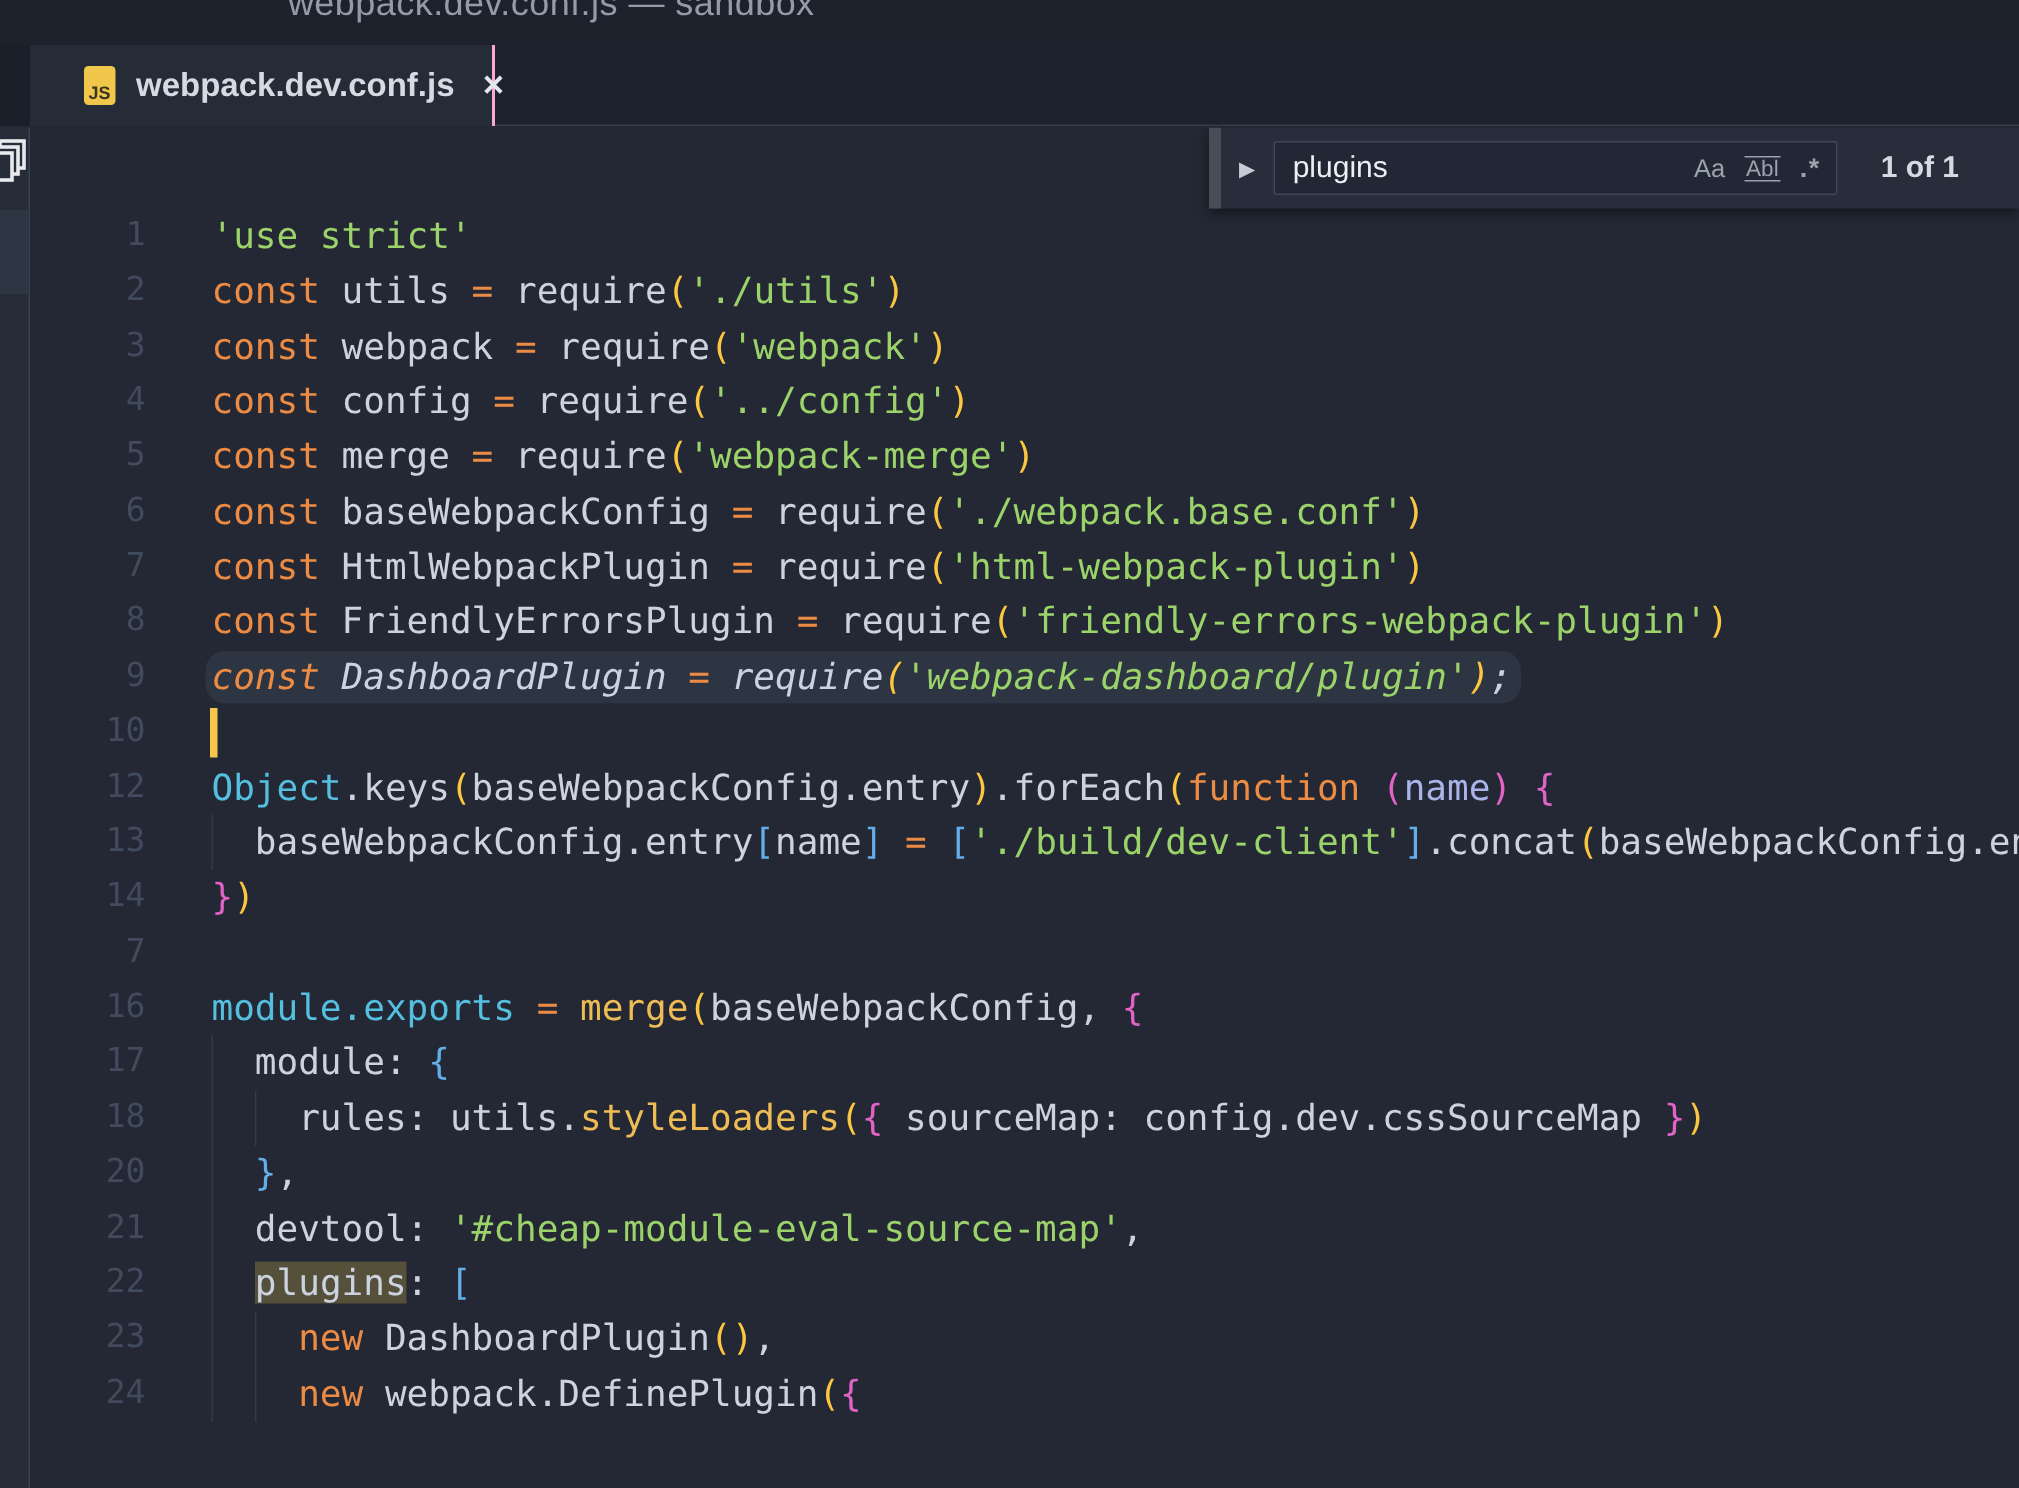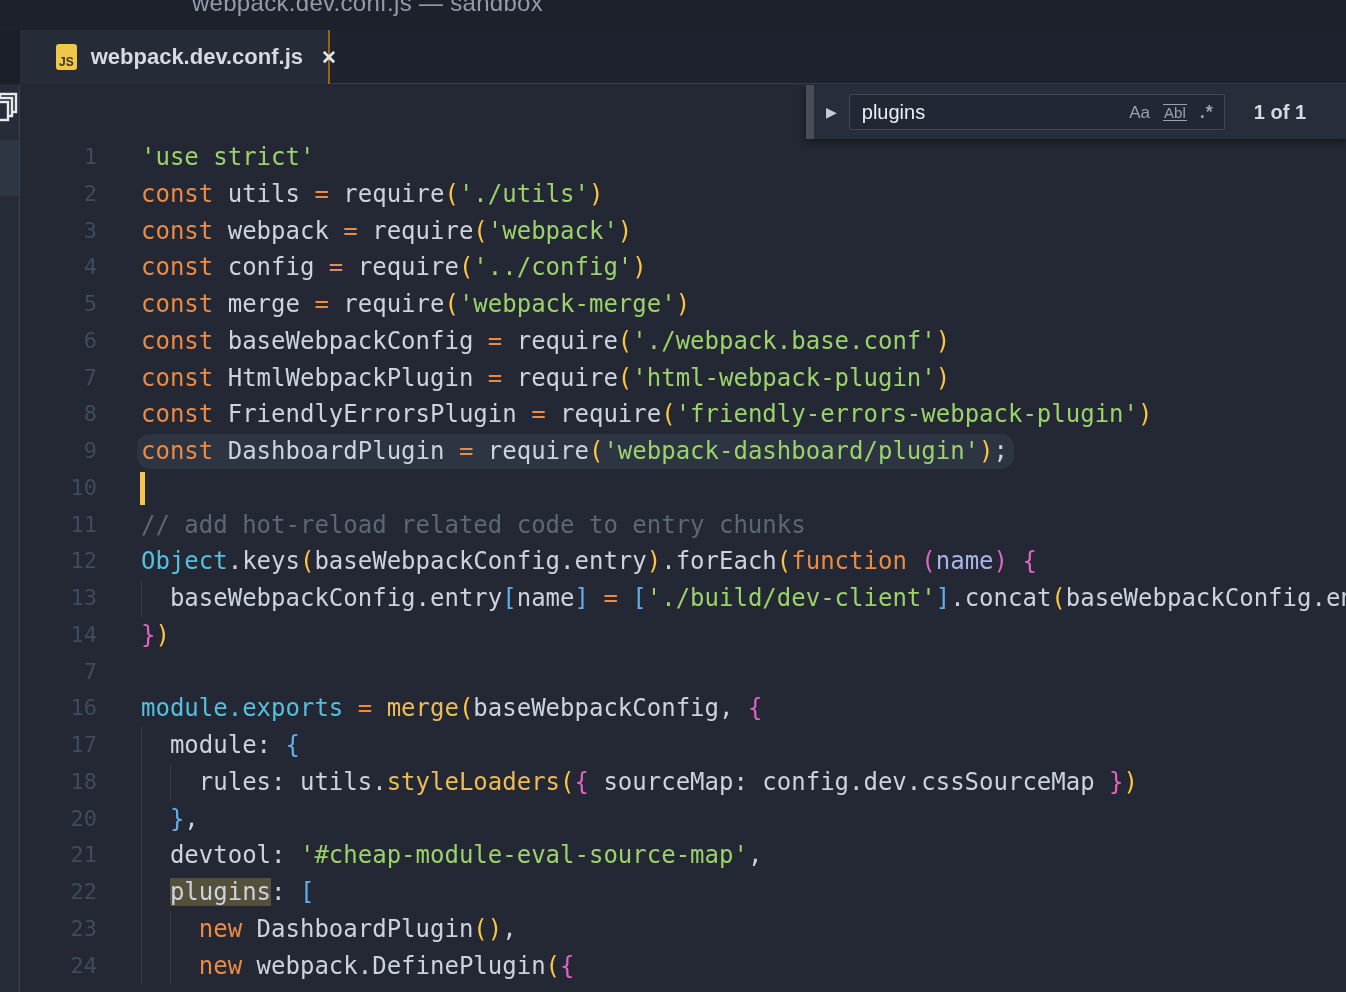--- a/index.html
+++ b/index.html
@@ -11,21 +11,21 @@
     font-family:"Liberation Sans", sans-serif;}
   
   .titlebar{position:absolute;left:0;top:0;width:1346px;height:30px;background:var(--titlebarBg);overflow:hidden;}
   .titletext{position:absolute;left:0;top:-11px;width:735px;text-align:center;
     font-size:24px;font-weight:500;color:var(--titleFg);letter-spacing:.3px;}
   
   .tabbar{position:absolute;left:0;top:30px;width:1346px;height:54px;background:var(--tabbarBg);
     border-bottom:1px solid #343b49;}
   .tabbar-corner{position:absolute;left:0;top:0;width:20px;height:54px;background:#1a1f29;}
   .tab{position:absolute;left:20px;top:0;width:310px;height:54px;background:var(--tabBg);
-    border-right:2px solid #a16207;display:flex;align-items:center;padding-left:36px;}
+    border-right:2px solid #f9a8d4;display:flex;align-items:center;padding-left:36px;}
   .jsicon{width:26px;height:26px;background:var(--jsIconBg);border-radius:3px;
     display:flex;align-items:flex-end;justify-content:flex-end;padding:2px 3px;}
   .jsicon span{font-size:12px;font-weight:800;color:#3a3420;line-height:1;}
   .tablabel{margin-left:14px;font-size:22px;font-weight:600;color:var(--tabFg);}
   .tabclose{margin-left:18px;font-size:19px;font-weight:700;color:#e3e7ee;cursor:pointer;}
   
   .rail{position:absolute;left:0;top:85px;width:20px;height:907px;background:var(--railBg);
     border-right:1px solid #3a4150;overflow:hidden;}
   .rail-sel{position:absolute;left:0;top:55px;width:20px;height:56px;background:#2e3543;}
   .rail-icon{position:absolute;left:-9px;top:6px;}
@@ -36,21 +36,21 @@
   .num{flex:0 0 81px;text-align:right;padding-right:4px;font-family:"DejaVu Sans Mono",monospace;
     font-size:22px;color:var(--lineNum);user-select:none;}
   .codeln{position:relative;flex:1;padding-left:40px;font-family:"DejaVu Sans Mono",monospace;
     font-size:24px;color:var(--fg);overflow:hidden;}
   .guide{position:absolute;top:0;bottom:0;width:1px;background:var(--guide);}
   .tok-kw{color:var(--kw);} .tok-fg{color:var(--fg);} .tok-str{color:var(--str);}
   .tok-b0{color:var(--b0);} .tok-b1{color:var(--b1);} .tok-b2{color:var(--b2);}
   .tok-cy{color:var(--cy);} .tok-pm{color:var(--pm);} .tok-cm{color:var(--cm);}
   .tok-fn{color:var(--fn);}
   .tok-match{background:var(--matchBg);color:var(--fg);}
-  .sel{background:var(--selectionBg);border-radius:13px;padding:3px 6px 4px 4px;margin-left:-4px;}
+  .sel{background:var(--selectionBg);border-radius:13px;padding:3px 6px 4px 4px;margin-left:-4px;font-style:italic;}
   .cursor{position:absolute;left:39px;top:2px;width:5px;height:33px;background:var(--cursorC);}
   
   .find{position:absolute;right:0;top:0;width:540px;height:54px;z-index:20;
     background:var(--panelBg);box-shadow:0 3px 8px rgba(0,0,0,.45);display:flex;align-items:center;}
   .find-sash{position:absolute;left:0;top:0;width:8px;height:54px;background:#484d58;}
   .find-chevron{margin-left:20px;font-size:14px;color:#c6ccd6;cursor:pointer;}
   .find-input{margin-left:12px;width:376px;height:36px;border:1px solid var(--inputBorder);
     background:#222735;border-radius:2px;display:flex;align-items:center;padding:0 10px 0 12px;}
   .find-query{flex:1;font-size:20px;color:#eceff3;}
   .find-opts{display:flex;align-items:center;gap:13px;color:var(--iconGray);}
@@ -107,21 +107,20 @@
       <div class="row"><div class="num">1</div><div class="codeln"><span class="tok-str">'use strict'</span></div></div>
       <div class="row"><div class="num">2</div><div class="codeln"><span class="tok-kw">const</span><span class="tok-fg"> utils </span><span class="tok-kw">=</span><span class="tok-fg"> require</span><span class="tok-b0">(</span><span class="tok-str">'./utils'</span><span class="tok-b0">)</span></div></div>
       <div class="row"><div class="num">3</div><div class="codeln"><span class="tok-kw">const</span><span class="tok-fg"> webpack </span><span class="tok-kw">=</span><span class="tok-fg"> require</span><span class="tok-b0">(</span><span class="tok-str">'webpack'</span><span class="tok-b0">)</span></div></div>
       <div class="row"><div class="num">4</div><div class="codeln"><span class="tok-kw">const</span><span class="tok-fg"> config </span><span class="tok-kw">=</span><span class="tok-fg"> require</span><span class="tok-b0">(</span><span class="tok-str">'../config'</span><span class="tok-b0">)</span></div></div>
       <div class="row"><div class="num">5</div><div class="codeln"><span class="tok-kw">const</span><span class="tok-fg"> merge </span><span class="tok-kw">=</span><span class="tok-fg"> require</span><span class="tok-b0">(</span><span class="tok-str">'webpack-merge'</span><span class="tok-b0">)</span></div></div>
       <div class="row"><div class="num">6</div><div class="codeln"><span class="tok-kw">const</span><span class="tok-fg"> baseWebpackConfig </span><span class="tok-kw">=</span><span class="tok-fg"> require</span><span class="tok-b0">(</span><span class="tok-str">'./webpack.base.conf'</span><span class="tok-b0">)</span></div></div>
       <div class="row"><div class="num">7</div><div class="codeln"><span class="tok-kw">const</span><span class="tok-fg"> HtmlWebpackPlugin </span><span class="tok-kw">=</span><span class="tok-fg"> require</span><span class="tok-b0">(</span><span class="tok-str">'html-webpack-plugin'</span><span class="tok-b0">)</span></div></div>
       <div class="row"><div class="num">8</div><div class="codeln"><span class="tok-kw">const</span><span class="tok-fg"> FriendlyErrorsPlugin </span><span class="tok-kw">=</span><span class="tok-fg"> require</span><span class="tok-b0">(</span><span class="tok-str">'friendly-errors-webpack-plugin'</span><span class="tok-b0">)</span></div></div>
       <div class="row"><div class="num">9</div><div class="codeln"><span class="sel"><span class="tok-kw">const</span><span class="tok-fg"> DashboardPlugin </span><span class="tok-kw">=</span><span class="tok-fg"> require</span><span class="tok-b0">(</span><span class="tok-str">'webpack-dashboard/plugin'</span><span class="tok-b0">)</span><span class="tok-fg">;</span></span></div></div>
       <div class="row"><div class="num">10</div><div class="codeln"><span class="cursor"></span></div></div>
-      <div class="row"><div class="num">11</div><div class="codeln"><span class="tok-cm">// add hot-reload related code to entry chunks</span></div></div>
       <div class="row"><div class="num">12</div><div class="codeln"><span class="tok-cy">Object</span><span class="tok-fg">.keys</span><span class="tok-b0">(</span><span class="tok-fg">baseWebpackConfig.entry</span><span class="tok-b0">)</span><span class="tok-fg">.forEach</span><span class="tok-b0">(</span><span class="tok-kw">function</span><span class="tok-fg"> </span><span class="tok-b1">(</span><span class="tok-pm">name</span><span class="tok-b1">)</span><span class="tok-fg"> </span><span class="tok-b1">{</span></div></div>
       <div class="row"><div class="num">13</div><div class="codeln"><div class="guide" style="left: 40px;"></div><span class="tok-fg">  baseWebpackConfig.entry</span><span class="tok-b2">[</span><span class="tok-fg">name</span><span class="tok-b2">]</span><span class="tok-fg"> </span><span class="tok-kw">=</span><span class="tok-fg"> </span><span class="tok-b2">[</span><span class="tok-str">'./build/dev-client'</span><span class="tok-b2">]</span><span class="tok-fg">.concat</span><span class="tok-b0">(</span><span class="tok-fg">baseWebpackConfig.entry</span></div></div>
       <div class="row"><div class="num">14</div><div class="codeln"><span class="tok-b1">}</span><span class="tok-b0">)</span></div></div>
       <div class="row"><div class="num">7</div><div class="codeln"></div></div>
       <div class="row"><div class="num">16</div><div class="codeln"><span class="tok-cy">module.exports</span><span class="tok-fg"> </span><span class="tok-kw">=</span><span class="tok-fg"> </span><span class="tok-fn">merge</span><span class="tok-b0">(</span><span class="tok-fg">baseWebpackConfig, </span><span class="tok-b1">{</span></div></div>
       <div class="row"><div class="num">17</div><div class="codeln"><div class="guide" style="left: 40px;"></div><span class="tok-fg">  module: </span><span class="tok-b2">{</span></div></div>
       <div class="row"><div class="num">18</div><div class="codeln"><div class="guide" style="left: 40px;"></div><div class="guide" style="left: 68.92px;"></div><span class="tok-fg">    rules: utils.</span><span class="tok-fn">styleLoaders</span><span class="tok-b0">(</span><span class="tok-b1">{</span><span class="tok-fg"> sourceMap: config.dev.cssSourceMap </span><span class="tok-b1">}</span><span class="tok-b0">)</span></div></div>
       <div class="row"><div class="num">20</div><div class="codeln"><div class="guide" style="left: 40px;"></div><span class="tok-fg">  </span><span class="tok-b2">}</span><span class="tok-fg">,</span></div></div>
       <div class="row"><div class="num">21</div><div class="codeln"><div class="guide" style="left: 40px;"></div><span class="tok-fg">  devtool: </span><span class="tok-str">'#cheap-module-eval-source-map'</span><span class="tok-fg">,</span></div></div>
       <div class="row"><div class="num">22</div><div class="codeln"><div class="guide" style="left: 40px;"></div><span class="tok-fg">  </span><span class="tok-match">plugins</span><span class="tok-fg">: </span><span class="tok-b2">[</span></div></div>

